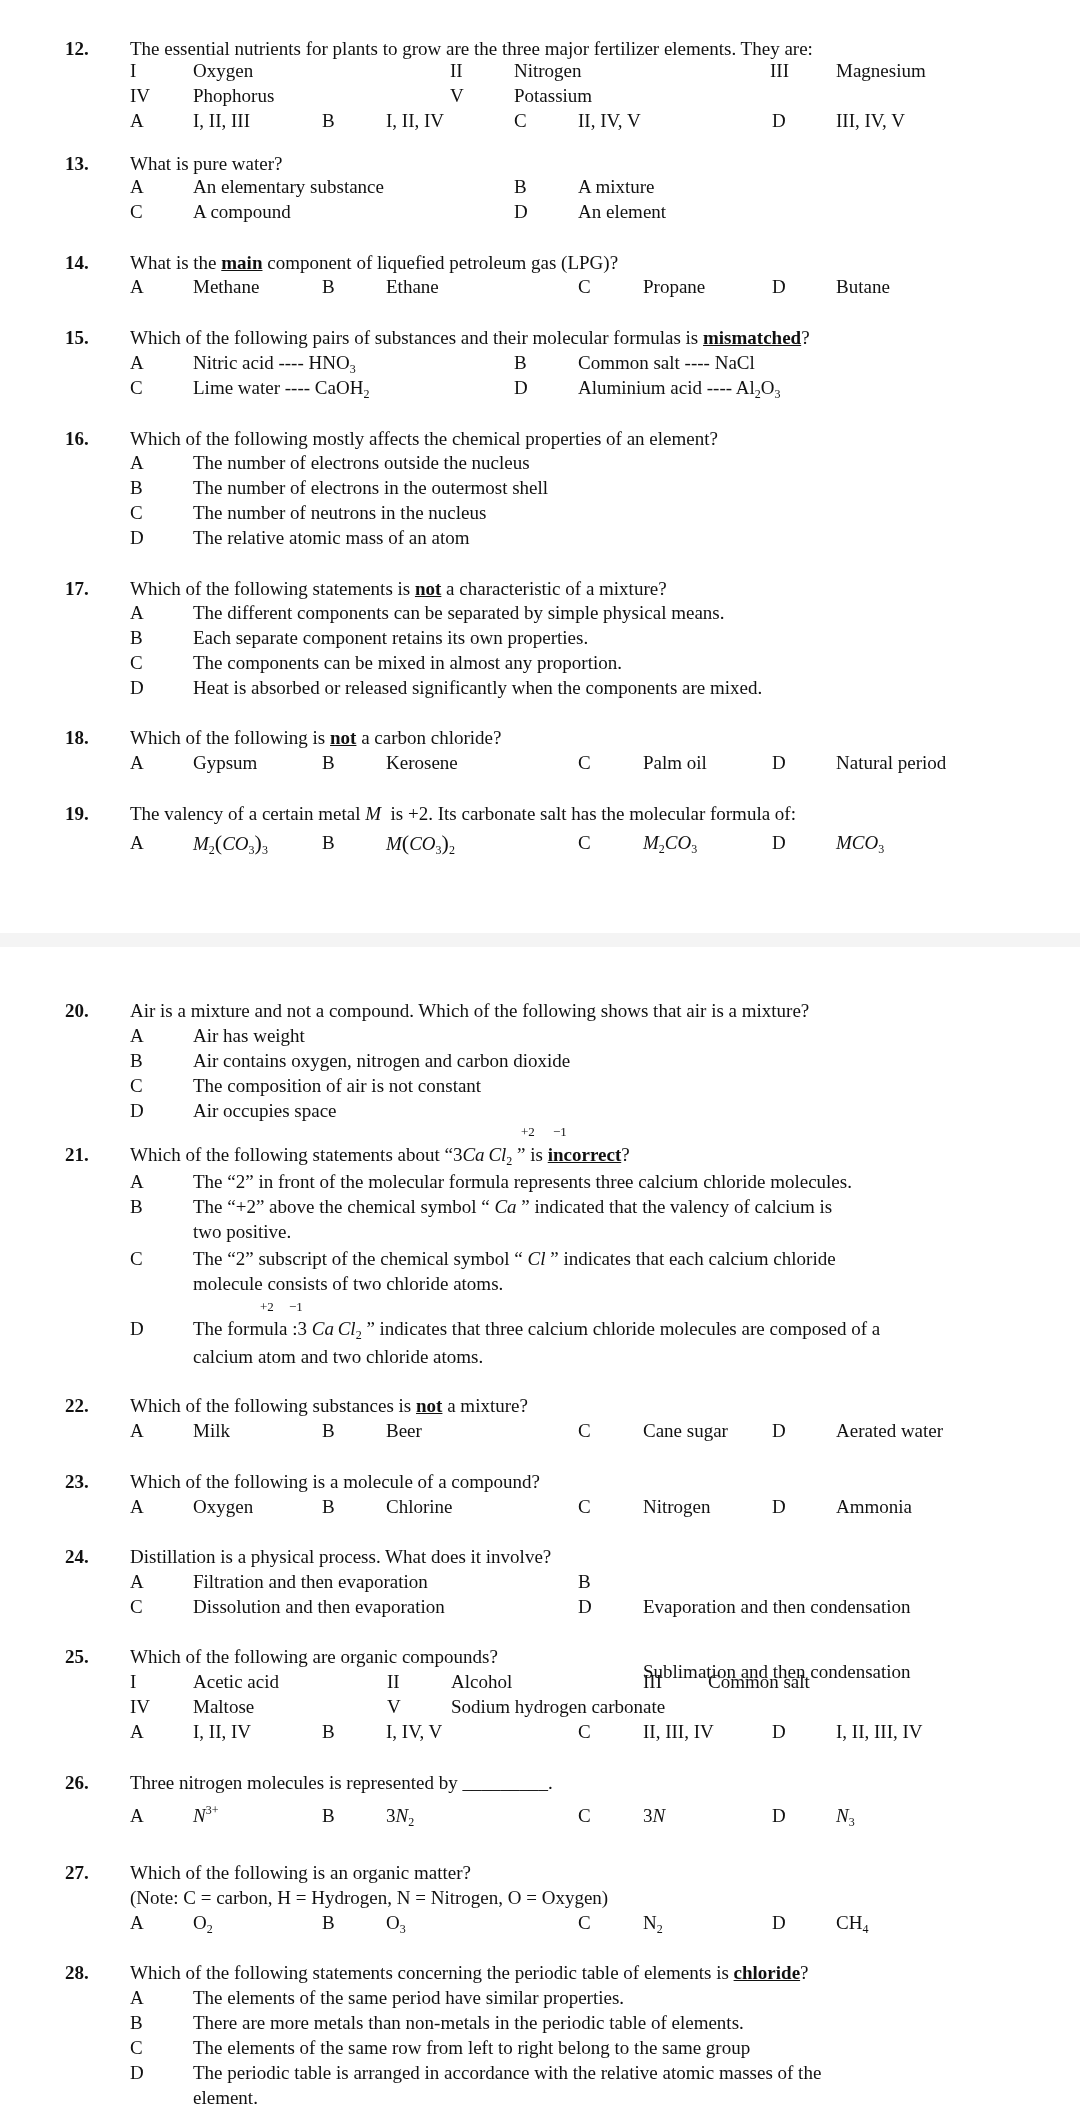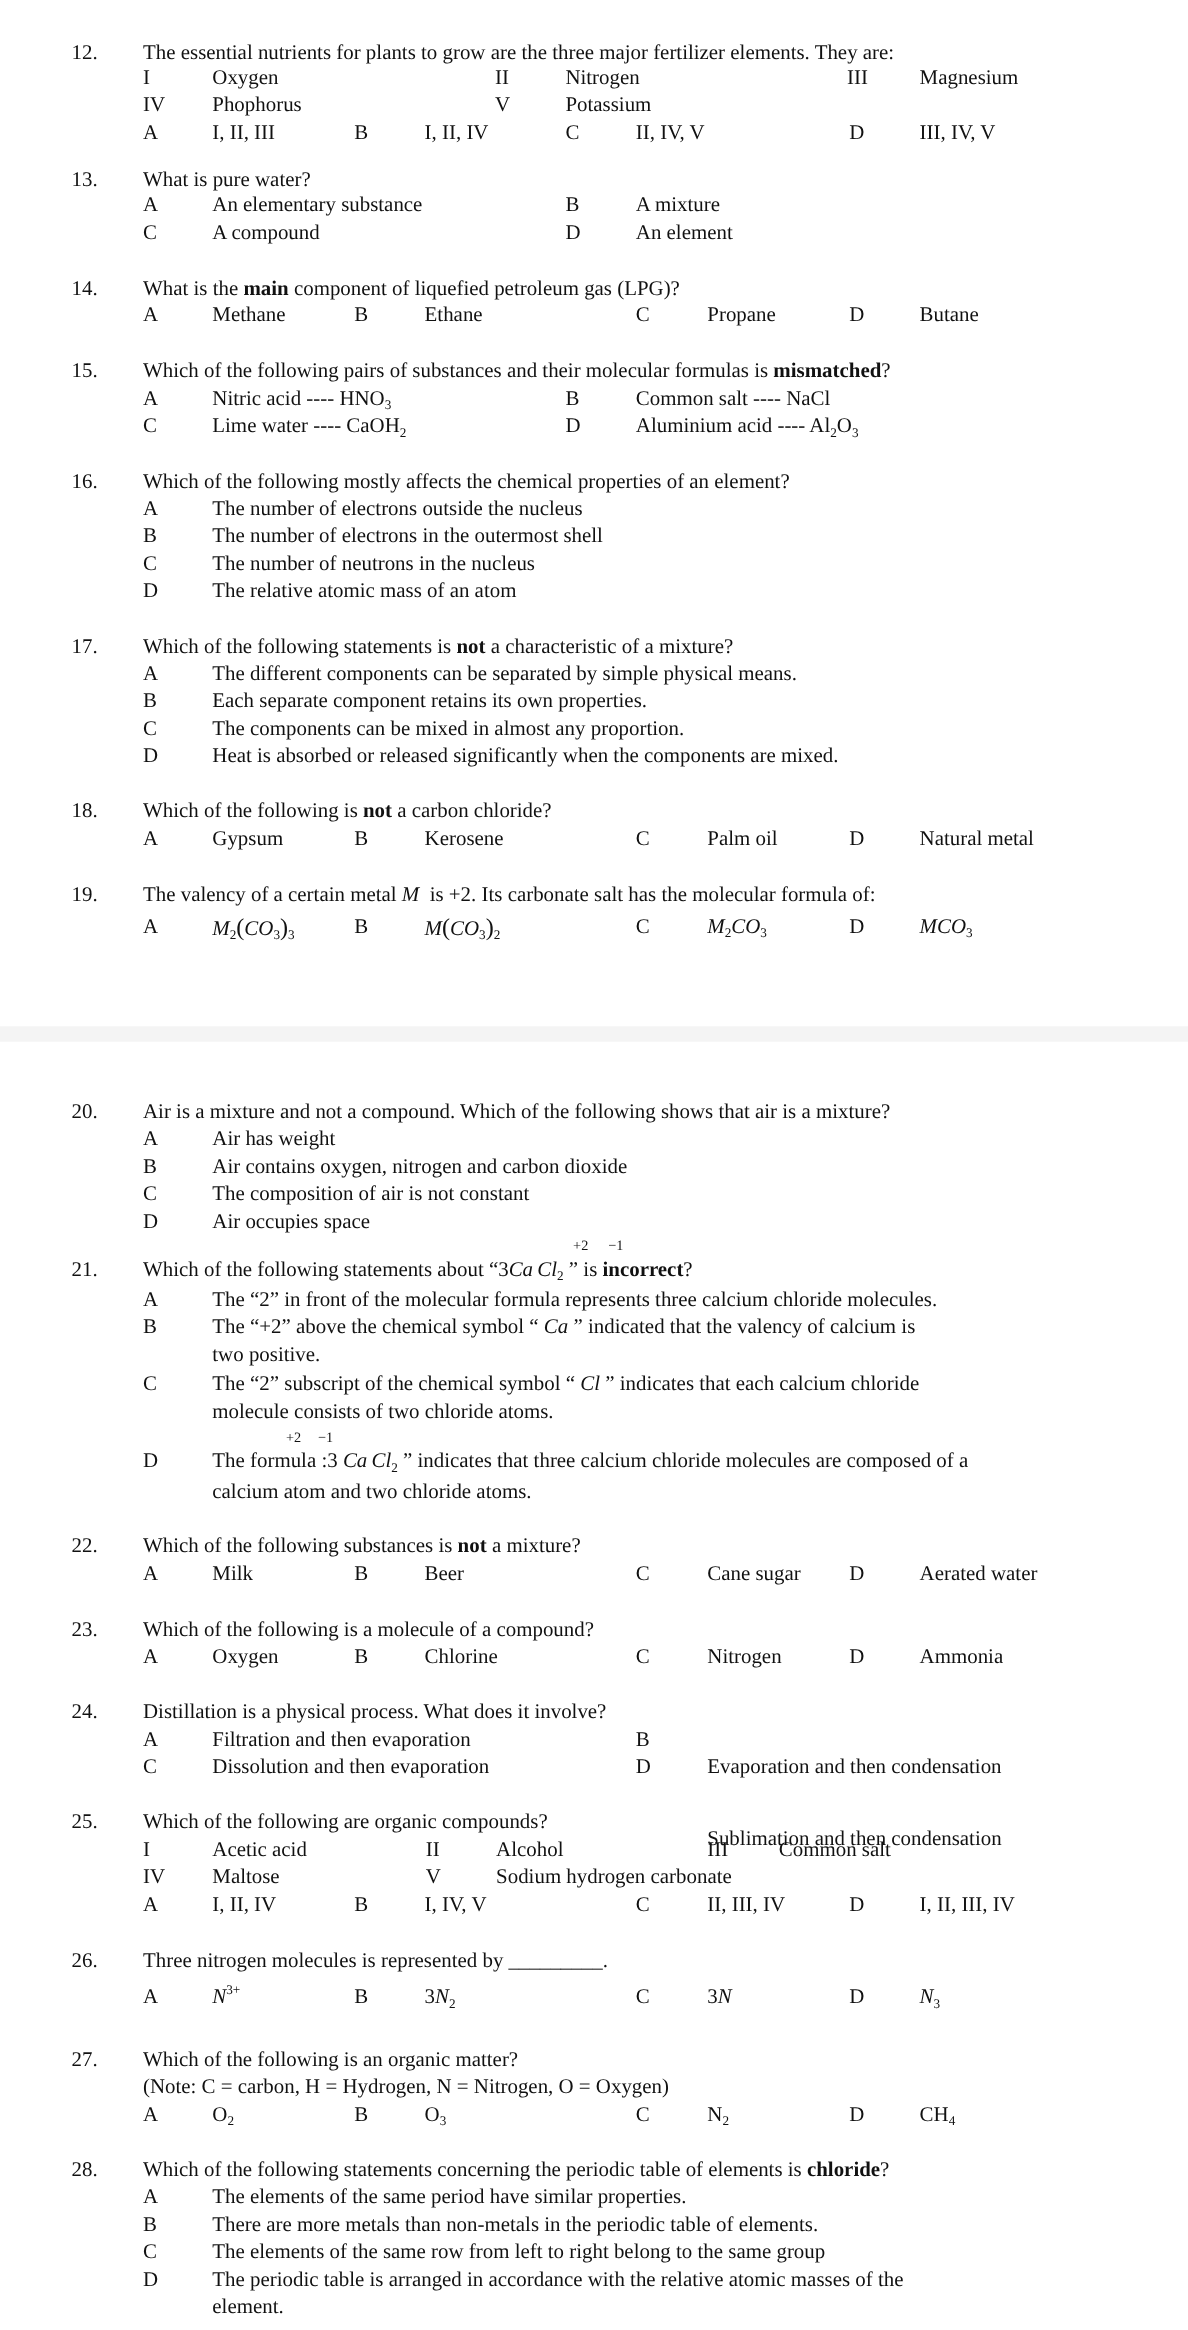--- a/index.html
+++ b/index.html
@@ -1,23 +1,23 @@
 <!DOCTYPE html>
 <html><head>
 <meta charset="utf-8">
 <style>
   html, body { margin:0; padding:0; }
   body { width:1080px; height:2118px; background:#ffffff; position:relative; overflow:hidden;
          font-family:"Liberation Serif", "DejaVu Serif", serif; color:#111; font-size:19px; }
   .ln { position:absolute; white-space:nowrap; line-height:22px; }
-  .num { left:65px; }
+  .num { left:65px;font-weight:bold; }
   .stem { left:130px; }
   .lbl { position:absolute; white-space:nowrap; line-height:22px; }
   .txt { position:absolute; white-space:nowrap; line-height:22px; }
-  b { font-weight:bold; }
+  b { font-weight:bold;text-decoration:underline; }
   .band { position:absolute; left:0; top:933px; width:1080px; height:14px; background:#f4f4f4; }
   i.m { font-style:italic; }
   sub { font-size:12px; vertical-align:-4px; line-height:0; }
   sup { font-size:12px; vertical-align:8px; line-height:0; }
   .ox { position:absolute; font-size:13px; line-height:14px; white-space:nowrap; }
 </style>
 </head>
 <body>
 
 <div>
@@ -111,21 +111,21 @@
 <div>
   <span class="ln num" style="top:727px">18.</span>
   <span class="ln stem" style="top:727px"><span>Which of the following is </span><b>not</b><span> a carbon chloride?</span></span>
   <span class="lbl" style="left:130px;top:752px">A</span>
   <span class="txt" style="left:193px;top:752px">Gypsum</span>
   <span class="lbl" style="left:322px;top:752px">B</span>
   <span class="txt" style="left:386px;top:752px">Kerosene</span>
   <span class="lbl" style="left:578px;top:752px">C</span>
   <span class="txt" style="left:643px;top:752px">Palm oil</span>
   <span class="lbl" style="left:772px;top:752px">D</span>
-  <span class="txt" style="left:836px;top:752px">Natural metal</span>
+  <span class="txt" style="left:836px;top:752px">Natural period</span>
 </div>
 
 <div>
   <span class="ln num" style="top:803px">19.</span>
   <span class="ln stem" style="top:803px"><span>The valency of a certain metal </span><i class="m">M</i><span style="white-space:pre">  is +2. Its carbonate salt has the molecular formula of:</span></span>
   <span class="lbl" style="left:130px;top:832px">A</span>
   <span class="txt" style="left:193px;top:832px"><i class="m">M</i><sub>2</sub><span style="font-size:22px">(</span><i class="m">CO</i><sub>3</sub><span style="font-size:22px">)</span><sub>3</sub></span>
   <span class="lbl" style="left:322px;top:832px">B</span>
   <span class="txt" style="left:386px;top:832px"><i class="m">M</i><span style="font-size:22px">(</span><i class="m">CO</i><sub>3</sub><span style="font-size:22px">)</span><sub>2</sub></span>
   <span class="lbl" style="left:578px;top:832px">C</span>

